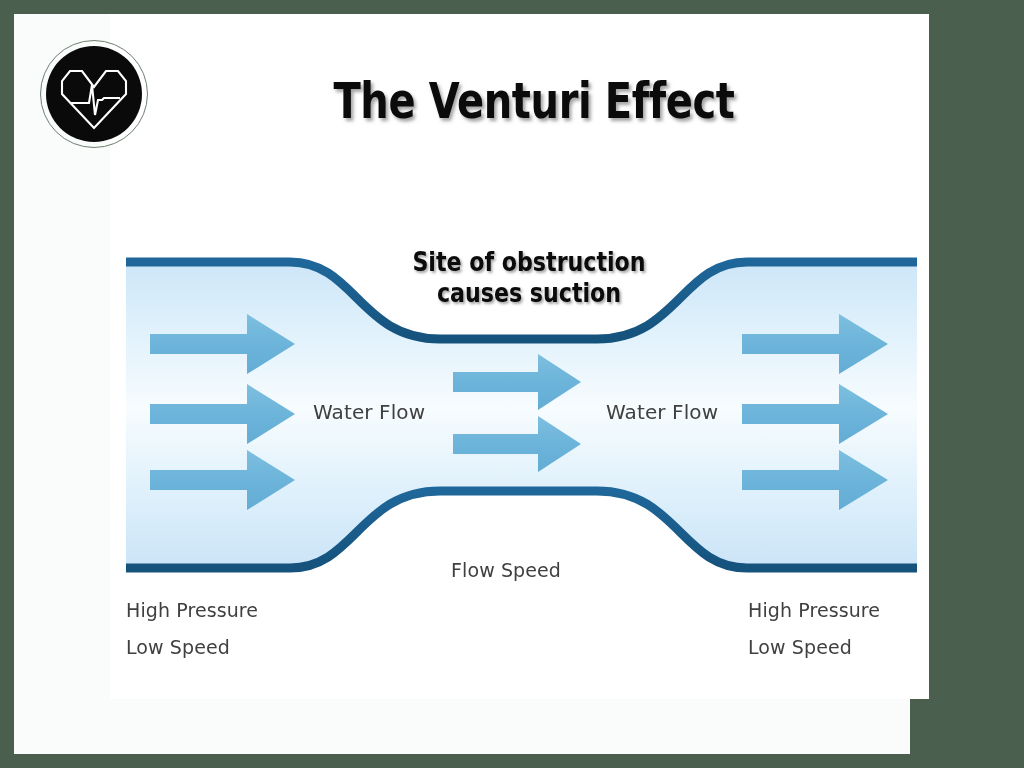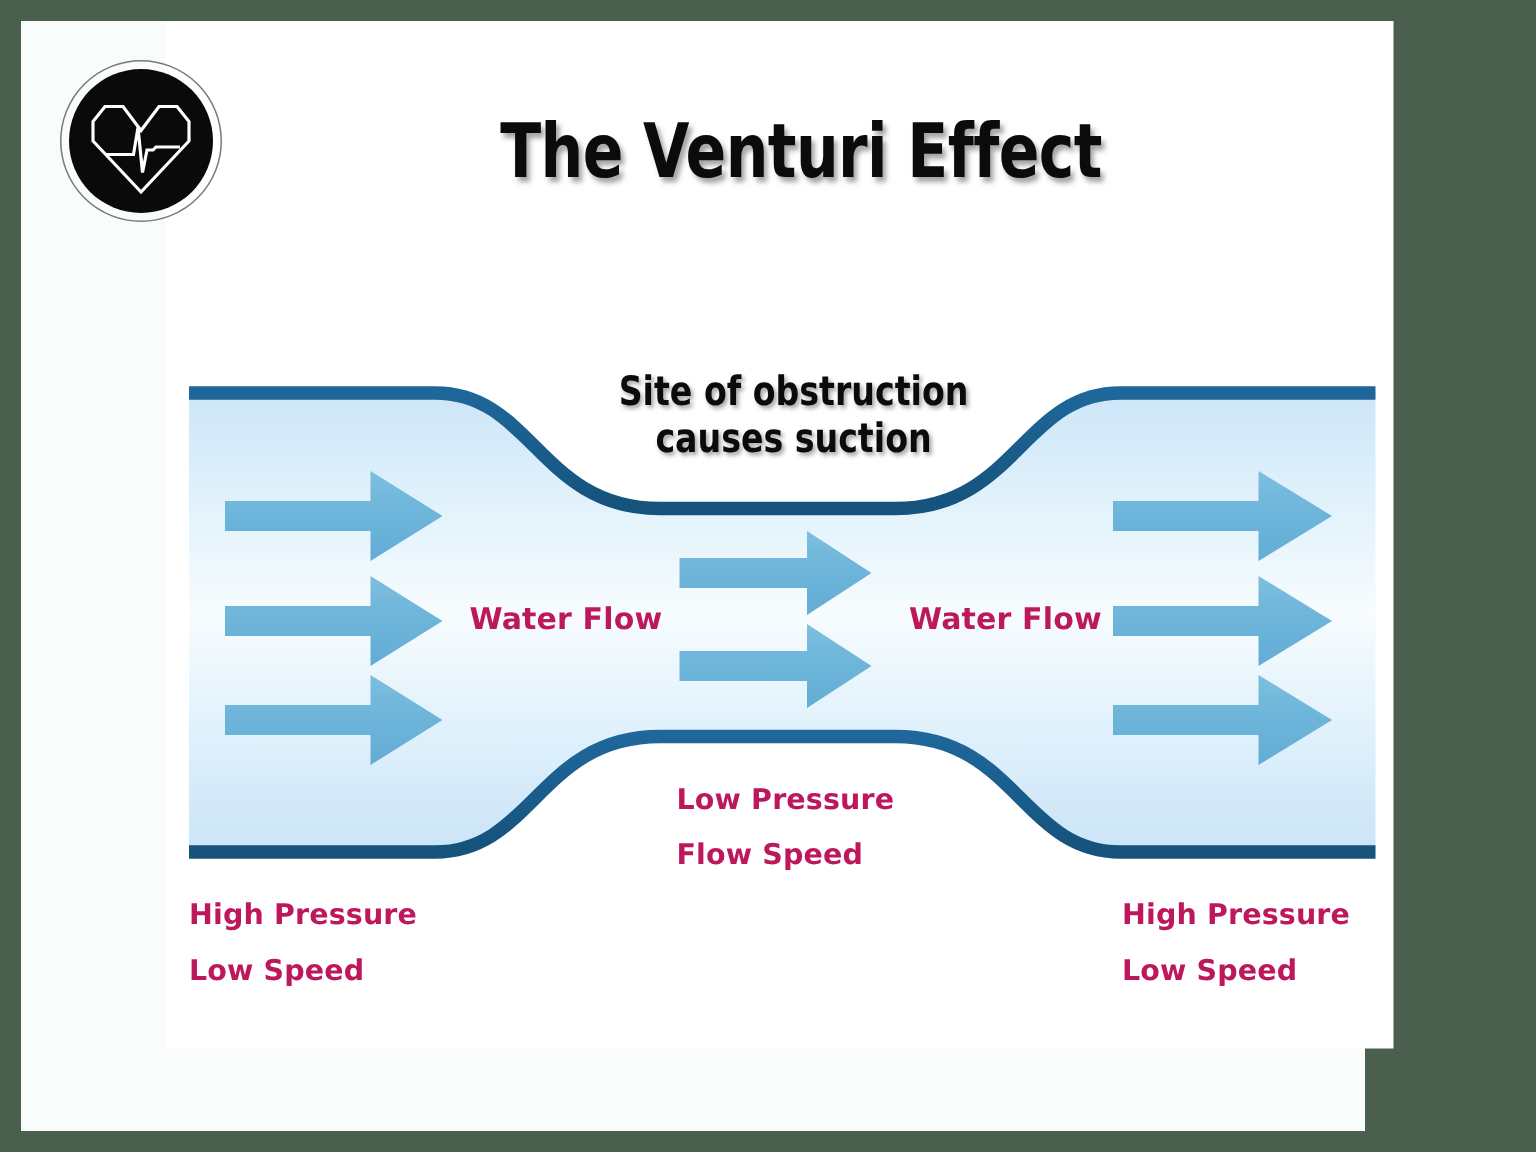--- a/index.html
+++ b/index.html
@@ -98,23 +98,23 @@
   }
   #venturi-svg {
     position: absolute;
     left: 0;
     top: 0;
   }
 
   
   .blue-label {
     position: absolute;
-    color: #be185d;
+    color: #404040;
     font-family: "DejaVu Sans", sans-serif;
-    font-weight: bold;
+    font-weight: normal;
     font-size: 19px;
     white-space: nowrap;
     letter-spacing: 0.1px;
   }
   .blue-label.big {
     font-size: 20px;
   }
 
   #obstruction-label {
     position: absolute;
@@ -236,21 +236,20 @@
     </div>
 
     <div id="obstruction-label">
       <span class="ln">Site of obstruction</span>
       <span class="ln">causes suction</span>
     </div>
 
     <div class="blue-label big" id="water-flow-left">Water Flow</div>
     <div class="blue-label big" id="water-flow-right">Water Flow</div>
 
-    <div class="blue-label" id="low-pressure">Low Pressure</div>
     <div class="blue-label" id="high-speed">Flow Speed</div>
 
     <div class="blue-label" id="hp-left-1">High Pressure</div>
     <div class="blue-label" id="hp-left-2">Low Speed</div>
 
     <div class="blue-label" id="hp-right-1">High Pressure</div>
     <div class="blue-label" id="hp-right-2">Low Speed</div>
 
   </div>
 </div>

